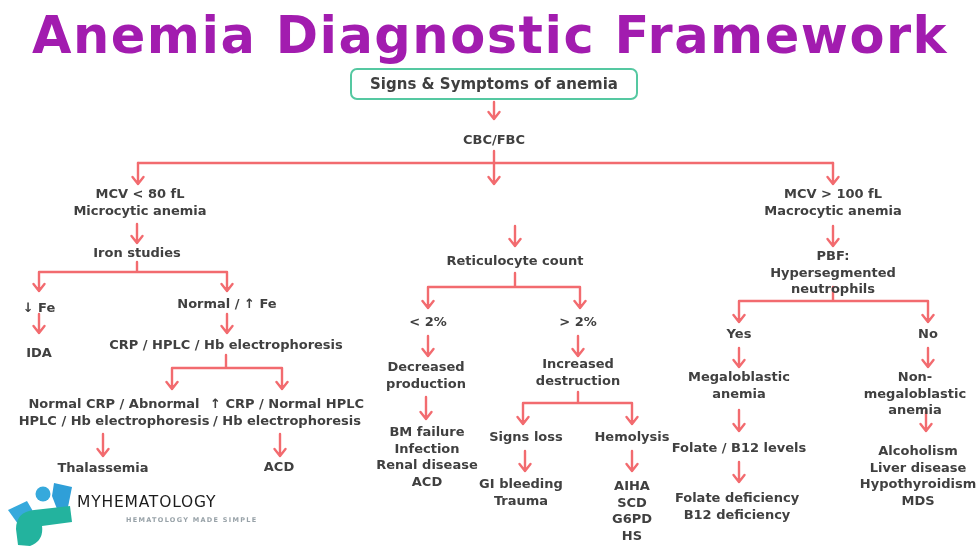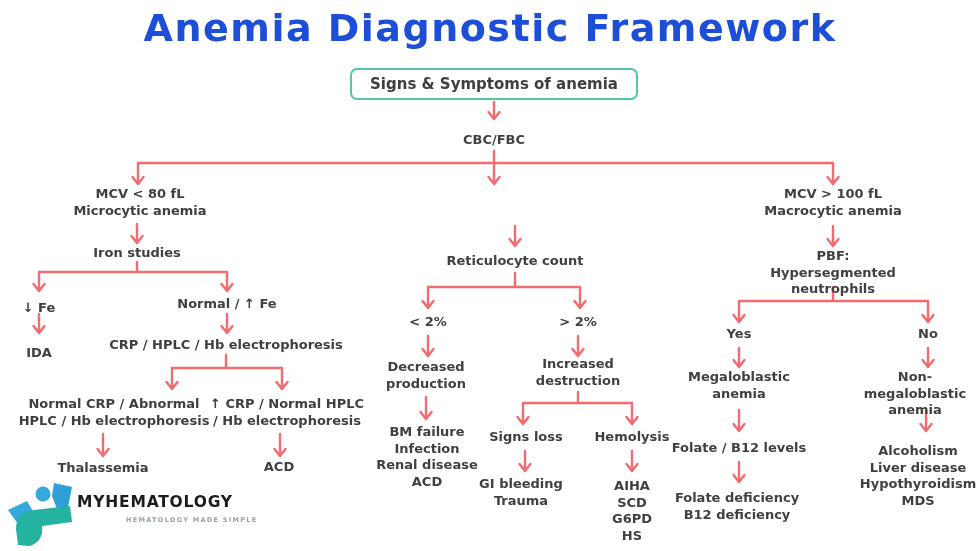--- a/index.html
+++ b/index.html
@@ -10,24 +10,24 @@
     height: 551px;
     background: #ffffff;
     overflow: hidden;
     font-family: "DejaVu Sans", sans-serif;
   }
   .title {
     position: absolute;
     left: 50%;
     top: 6px;
     transform: translateX(-50%);
-    font-size: 38px;
+    font-size: 51px;
     font-weight: bold;
     letter-spacing: 1.5px;
-    color: #1d4ed8;
+    color: #a21caf;
     white-space: nowrap;
   }
   .root-box {
     position: absolute;
     left: 350px;
     top: 68px;
     width: 288px;
     height: 32px;
     border: 2px solid #55c8a1;
     border-radius: 7px;
@@ -57,21 +57,21 @@
   .logo {
     position: absolute;
     left: 0; top: 478px;
     width: 230px; height: 70px;
   }
   .logo-icon { position: absolute; left: 6px; top: 4px; }
   .logo-name {
     position: absolute;
     left: 77px; top: 15px;
     font-size: 15.5px;
-    font-weight: bold;
+    font-weight: normal;
     letter-spacing: 0.8px;
     color: #1c1c1c;
     white-space: nowrap;
   }
   .logo-tagline {
     position: absolute;
     left: 78px; top: 38px;
     font-size: 6.5px;
     font-weight: bold;
     letter-spacing: 1.3px;

